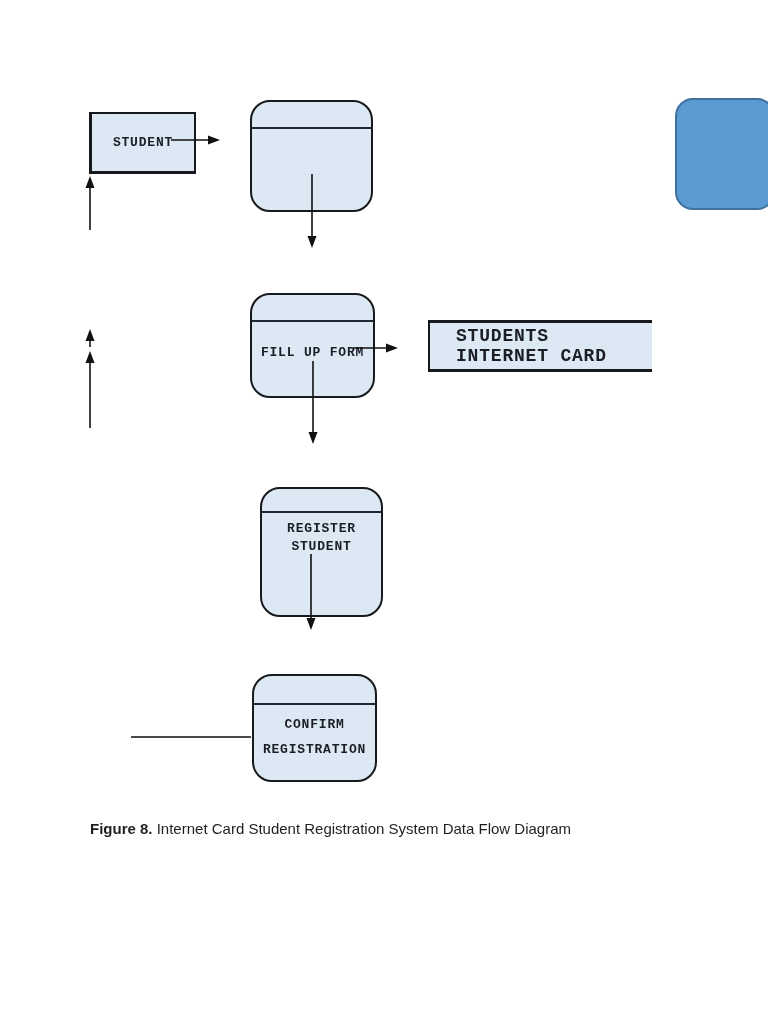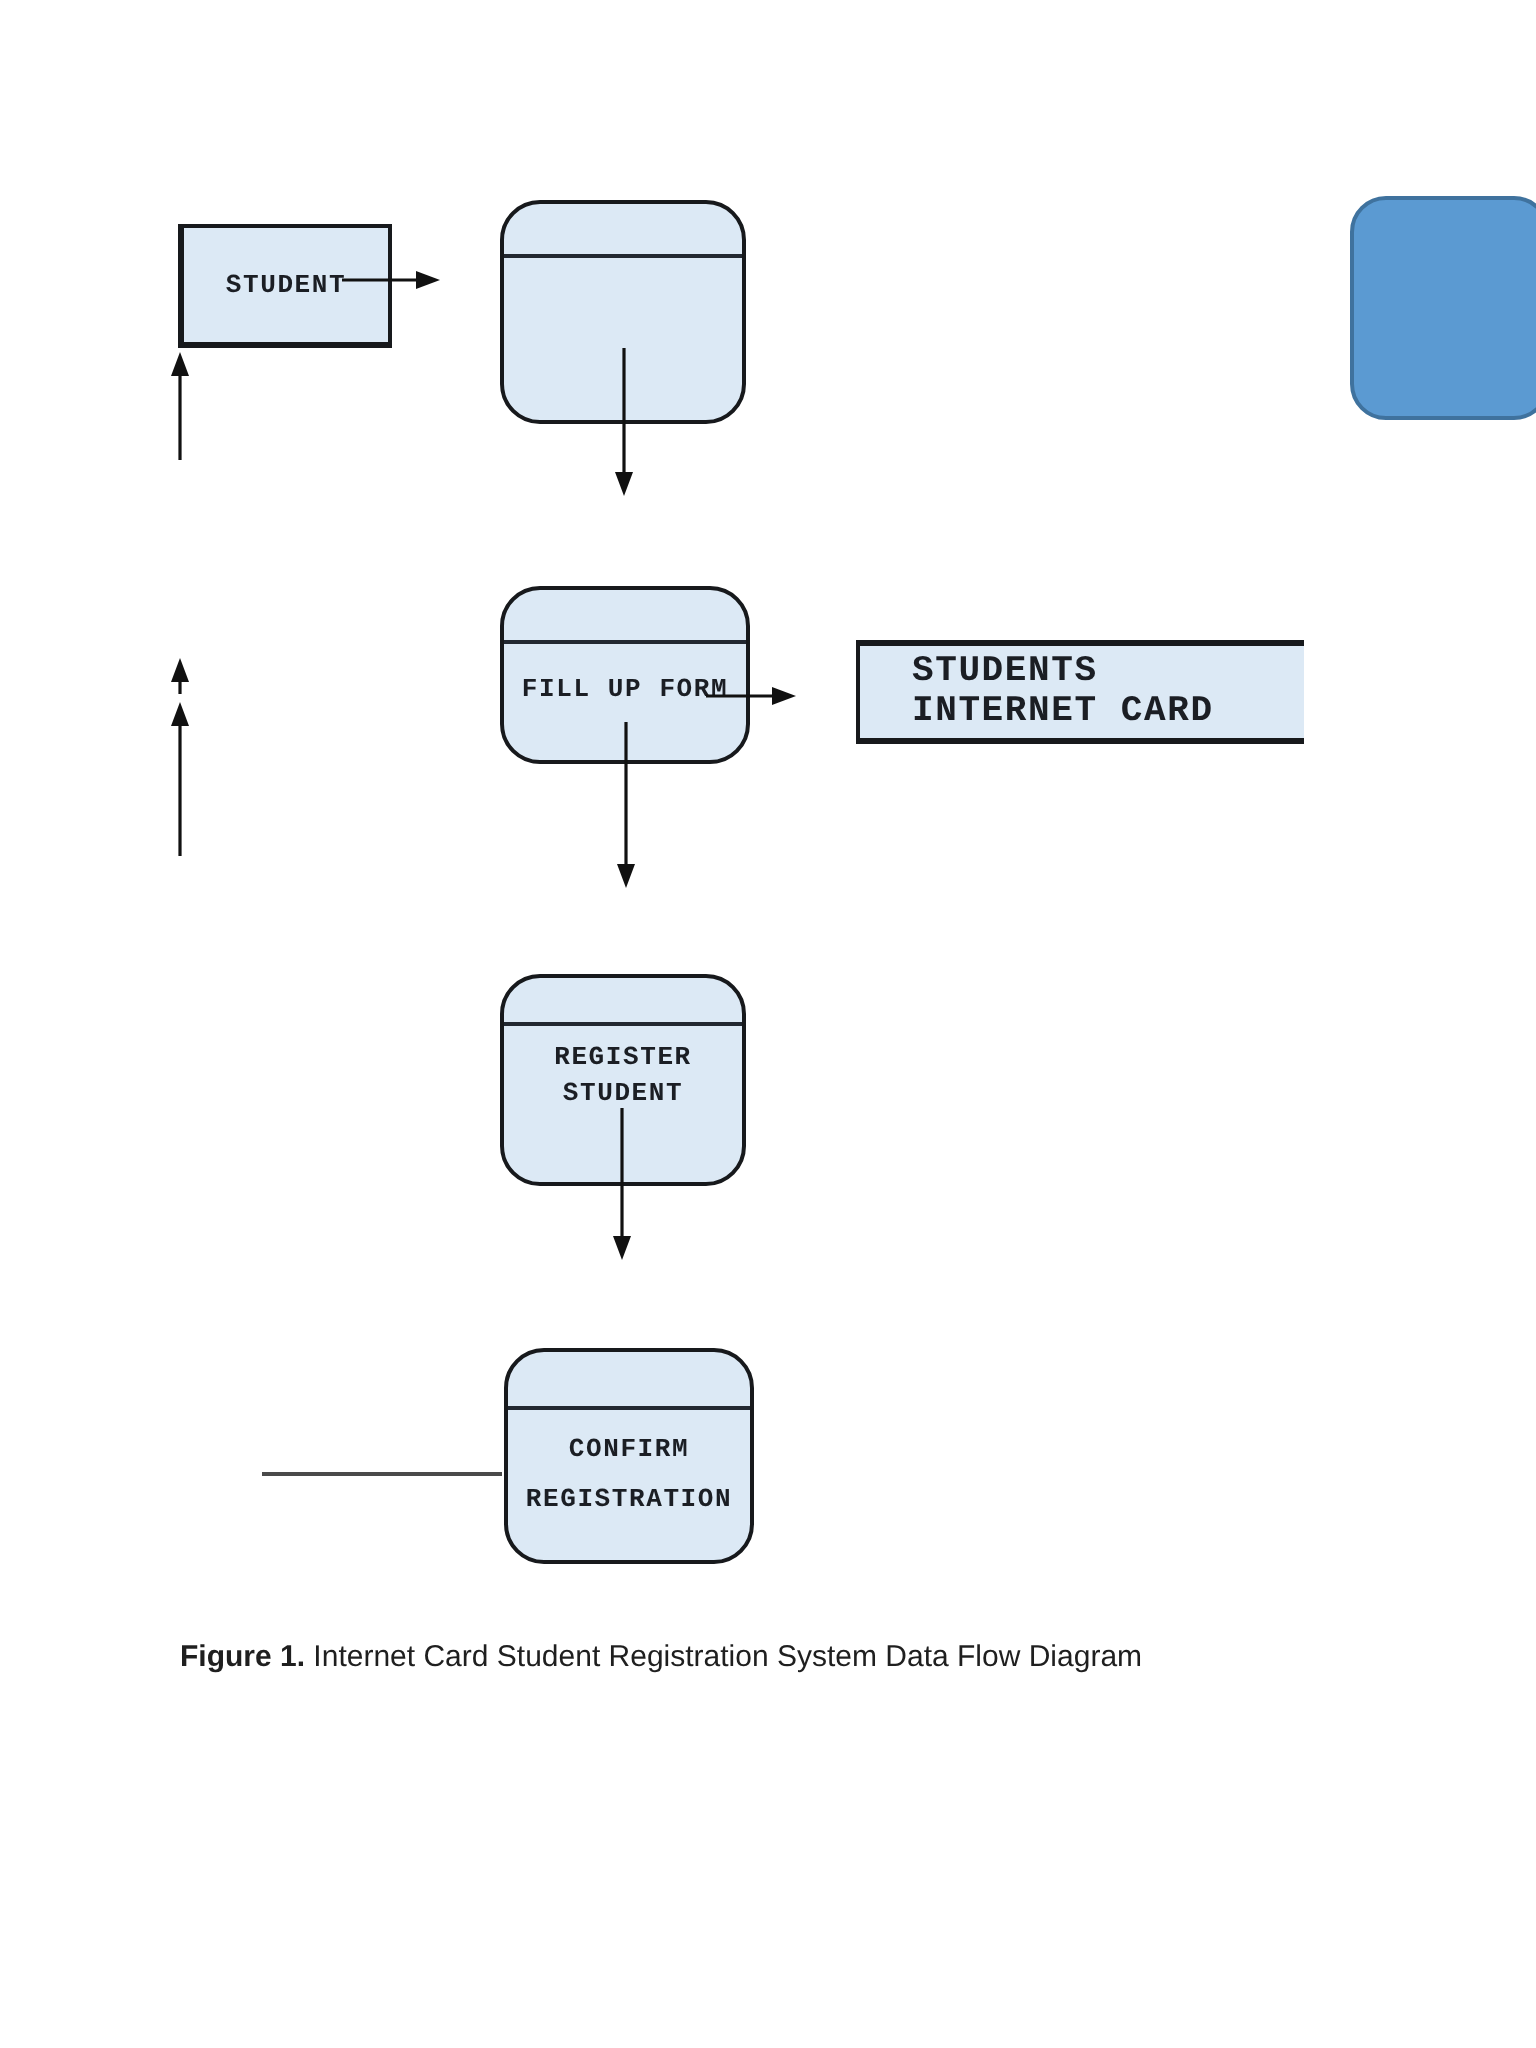--- a/index.html
+++ b/index.html
@@ -112,35 +112,35 @@
 <div class="page">
 
   <div class="node entity" style="left:89px; top:112px; width:107px; height:62px;">
     <span>STUDENT</span>
   </div>
 
   <div class="node process" style="left:250px; top:100px; width:123px; height:112px;">
     <div class="process-header" style="height:27px;"></div>
   </div>
 
-  <div class="node process" style="left:250px; top:293px; width:125px; height:89px;">
+  <div class="node process" style="left:250px; top:293px; width:125px; height:105px;">
     <div class="process-header" style="height:27px;"></div>
     <div class="process-body" style="padding-bottom:14px;">
       <span>FILL UP FORM</span>
     </div>
   </div>
 
   <div class="datastore" style="left:428px; top:320px; width:224px; height:52px;">
     <div class="datastore-cell"></div>
     <div class="datastore-labelwrap">
       <span>STUDENTS INTERNET CARD</span>
     </div>
   </div>
 
-  <div class="node process" style="left:250px; top:487px; width:123px; height:106px;">
+  <div class="node process" style="left:260px; top:487px; width:123px; height:130px;">
     <div class="process-header" style="height:24px;"></div>
     <div class="process-body top-align" style="padding-top:7px; line-height:18px;">
       <span>REGISTER</span>
       <span>STUDENT</span>
     </div>
   </div>
 
   <div class="node process" style="left:252px; top:674px; width:125px; height:108px;">
     <div class="process-header" style="height:29px;"></div>
     <div class="process-body top-align" style="padding-top:7px; line-height:25px;">
@@ -192,16 +192,16 @@
       <line x1="311" y1="554" x2="311" y2="619" stroke-width="1.6"></line>
       <polygon points="311,630 306.5,618 315.5,618" stroke="none"></polygon>
     </g>
 
     <g stroke="#4a4a4a">
       <line x1="131" y1="737" x2="251" y2="737" stroke-width="2"></line>
     </g>
   </svg>
 
   <div class="caption">
-    <span class="cap-prefix">Figure 1.</span><span> Internet Card Student Registration System Data Flow Diagram</span>
+    <span class="cap-prefix">Figure 8.</span><span> Internet Card Student Registration System Data Flow Diagram</span>
   </div>
 
 </div>
 
 </body></html>

